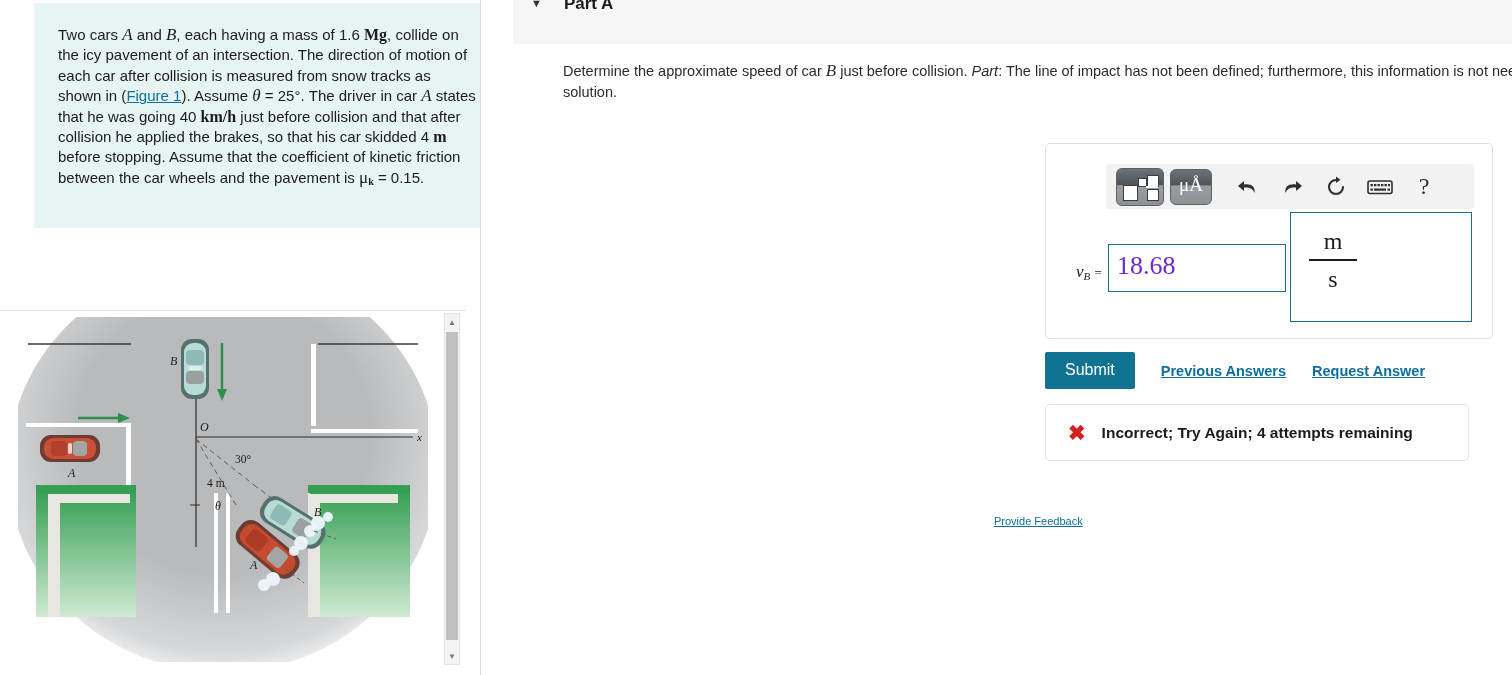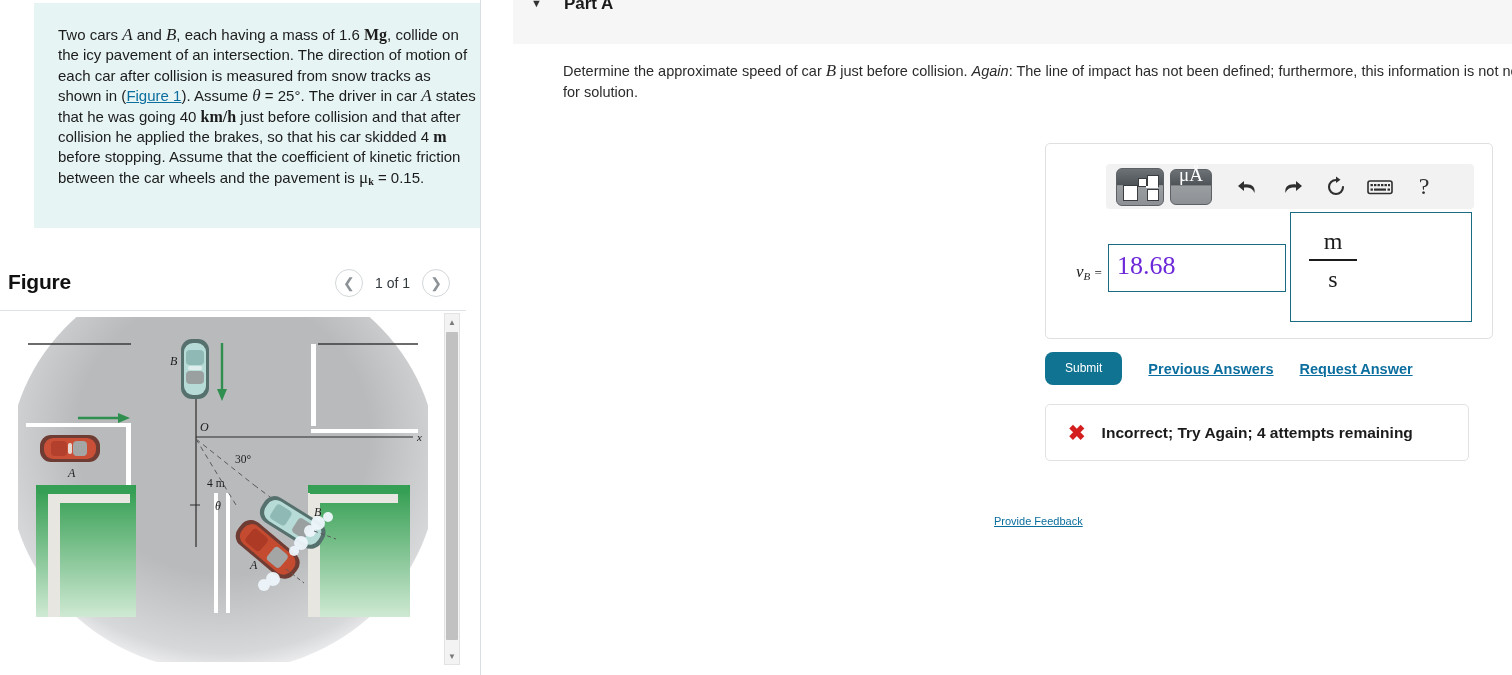--- a/index.html
+++ b/index.html
@@ -77,21 +77,21 @@
   .tmpl-btn{
     width:46px;height:36px;border-radius:6px;border:1px solid #5d6166;
     background:linear-gradient(180deg,#6d7277 0%,#4e5357 45%,#9b9ea1 46%,#8d9094 100%);
     position:relative;margin-right:6px;
   }
   .tb-sq{position:absolute;background:#fff;border:1px solid #3a3d40;}
   .units-btn{
     width:42px;height:36px;border-radius:6px;border:1px solid #5d6166;
     background:linear-gradient(180deg,#6d7277 0%,#4e5357 45%,#9b9ea1 46%,#8d9094 100%);
     color:#fff;font-family:"Liberation Serif",serif;font-size:19px;
-    display:flex;align-items:flex-end;justify-content:center;padding-bottom:18px;box-sizing:border-box;
+    display:flex;align-items:flex-end;justify-content:center;padding-bottom:8px;box-sizing:border-box;
     margin-right:14px;
   }
   .ic{width:44px;height:34px;display:flex;align-items:center;justify-content:center;color:#2f2f2f;}
   .ic svg{display:block;}
   .help-q{font-size:24px;color:#2f2f2f;font-family:"Liberation Serif",serif;}
 
   .ans-row{position:absolute;left:14px;top:82px;width:430px;height:100px;}
   .vlabel{
     position:absolute;left:16px;top:36px;font-family:"Liberation Serif",serif;
     font-style:italic;font-size:17px;color:#1b1b1b;
@@ -107,22 +107,22 @@
     position:absolute;left:230px;top:-14px;width:182px;height:110px;
     border:1.5px solid #1b6b82;background:#fff;box-sizing:border-box;
   }
   .frac{position:absolute;left:14px;top:12px;width:56px;text-align:center;font-family:"Liberation Serif",serif;font-size:24px;color:#1b1b1b;}
   .frac .num{line-height:32px;}
   .frac .bar{height:1.5px;background:#1b1b1b;margin:2px 4px;}
   .frac .den{line-height:32px;}
 
   .submit-row{position:absolute;left:564px;top:352px;display:flex;align-items:center;gap:26px;}
   .submit-btn{
-    background:#0f7391;color:#fff;border:none;border-radius:8px;
-    font-size:12px;padding:9px 20px 10px;font-family:"Liberation Sans",sans-serif;
+    background:#0f7391;color:#fff;border:none;border-radius:2px;
+    font-size:16px;padding:9px 20px 10px;font-family:"Liberation Sans",sans-serif;
   }
   .link{color:#0b6e9e;font-size:14.5px;font-weight:bold;text-decoration:underline;}
 
   .alert{
     position:absolute;left:564px;top:404px;width:424px;height:57px;
     border:1px solid #e2e2e2;border-radius:5px;background:#fff;
     display:flex;align-items:center;box-sizing:border-box;padding-left:22px;gap:16px;
   }
   .xmark{color:#d41f1f;font-size:21px;font-weight:bold;line-height:1;}
   .alert-text{font-size:15.5px;font-weight:bold;color:#1b1b1b;}
@@ -133,32 +133,20 @@
 <body>
 
 <div class="page">
 
   <div class="left-col">
 
     <div class="problem-card">
       <div class="problem-text">Two cars <span class="mi">A</span> and <span class="mi">B</span>, each having a mass of 1.6 <span class="mb">Mg</span>, collide on the icy pavement of an intersection. The direction of motion of each car after collision is measured from snow tracks as shown in (<a href="#">Figure 1</a>). Assume <span class="mi">θ</span> = 25°. The driver in car <span class="mi">A</span> states that he was going 40 <span class="mb">km/h</span> just before collision and that after collision he applied the brakes, so that his car skidded 4 <span class="mb">m</span> before stopping. Assume that the coefficient of kinetic friction between the car wheels and the pavement is <span class="mu">μ<span class="sub">k</span></span> = 0.15.</div>
     </div>
 
-    <div class="figure-head">
-      <div class="figure-title">Figure</div>
-      <div class="pager">
-        <div class="circ-btn">
-          <span>❮</span>
-        </div>
-        <div class="pager-label">1 of 1</div>
-        <div class="circ-btn">
-          <span>❯</span>
-        </div>
-      </div>
-    </div>
 
     <div class="figure-frame">
       <div class="figure-canvas">
         <svg width="410" height="345" viewBox="0 0 410 345">
           <defs>
             <radialGradient id="vig" cx="50%" cy="42%" r="62%">
               <stop offset="55%" stop-color="#b9babc"></stop>
               <stop offset="86%" stop-color="#d7d8da"></stop>
               <stop offset="100%" stop-color="#ffffff"></stop>
             </radialGradient>
@@ -264,21 +252,21 @@
 
   <div class="divider-v"></div>
 
   <div class="right-col">
 
     <div class="part-header">
       <span class="tri">▼</span>
       <span class="part-label">Part A</span>
     </div>
 
-    <div class="q-text">Determine the approximate speed of car <span class="mi">B</span> just before collision. <span class="note">Again</span>: The line of impact has not been defined; furthermore, this information is not needed for solution.</div>
+    <div class="q-text">Determine the approximate speed of car <span class="mi">B</span> just before collision. <span class="note">Part</span>: The line of impact has not been defined; furthermore, this information is not needed for solution.</div>
 
     <div class="answer-box">
 
       <div class="mathbar">
         <div class="tmpl-btn">
           <div class="tb-sq" style="left:6px;top:16px;width:13px;height:14px;"></div>
           <div class="tb-sq" style="left:21px;top:9px;width:7px;height:7px;"></div>
           <div class="tb-sq" style="left:30px;top:6px;width:10px;height:10px;"></div>
           <div class="tb-sq" style="left:30px;top:20px;width:10px;height:10px;"></div>
           <div class="tb-sq" style="left:29px;top:17px;width:12px;height:2px;border:none;background:#fff;"></div>

